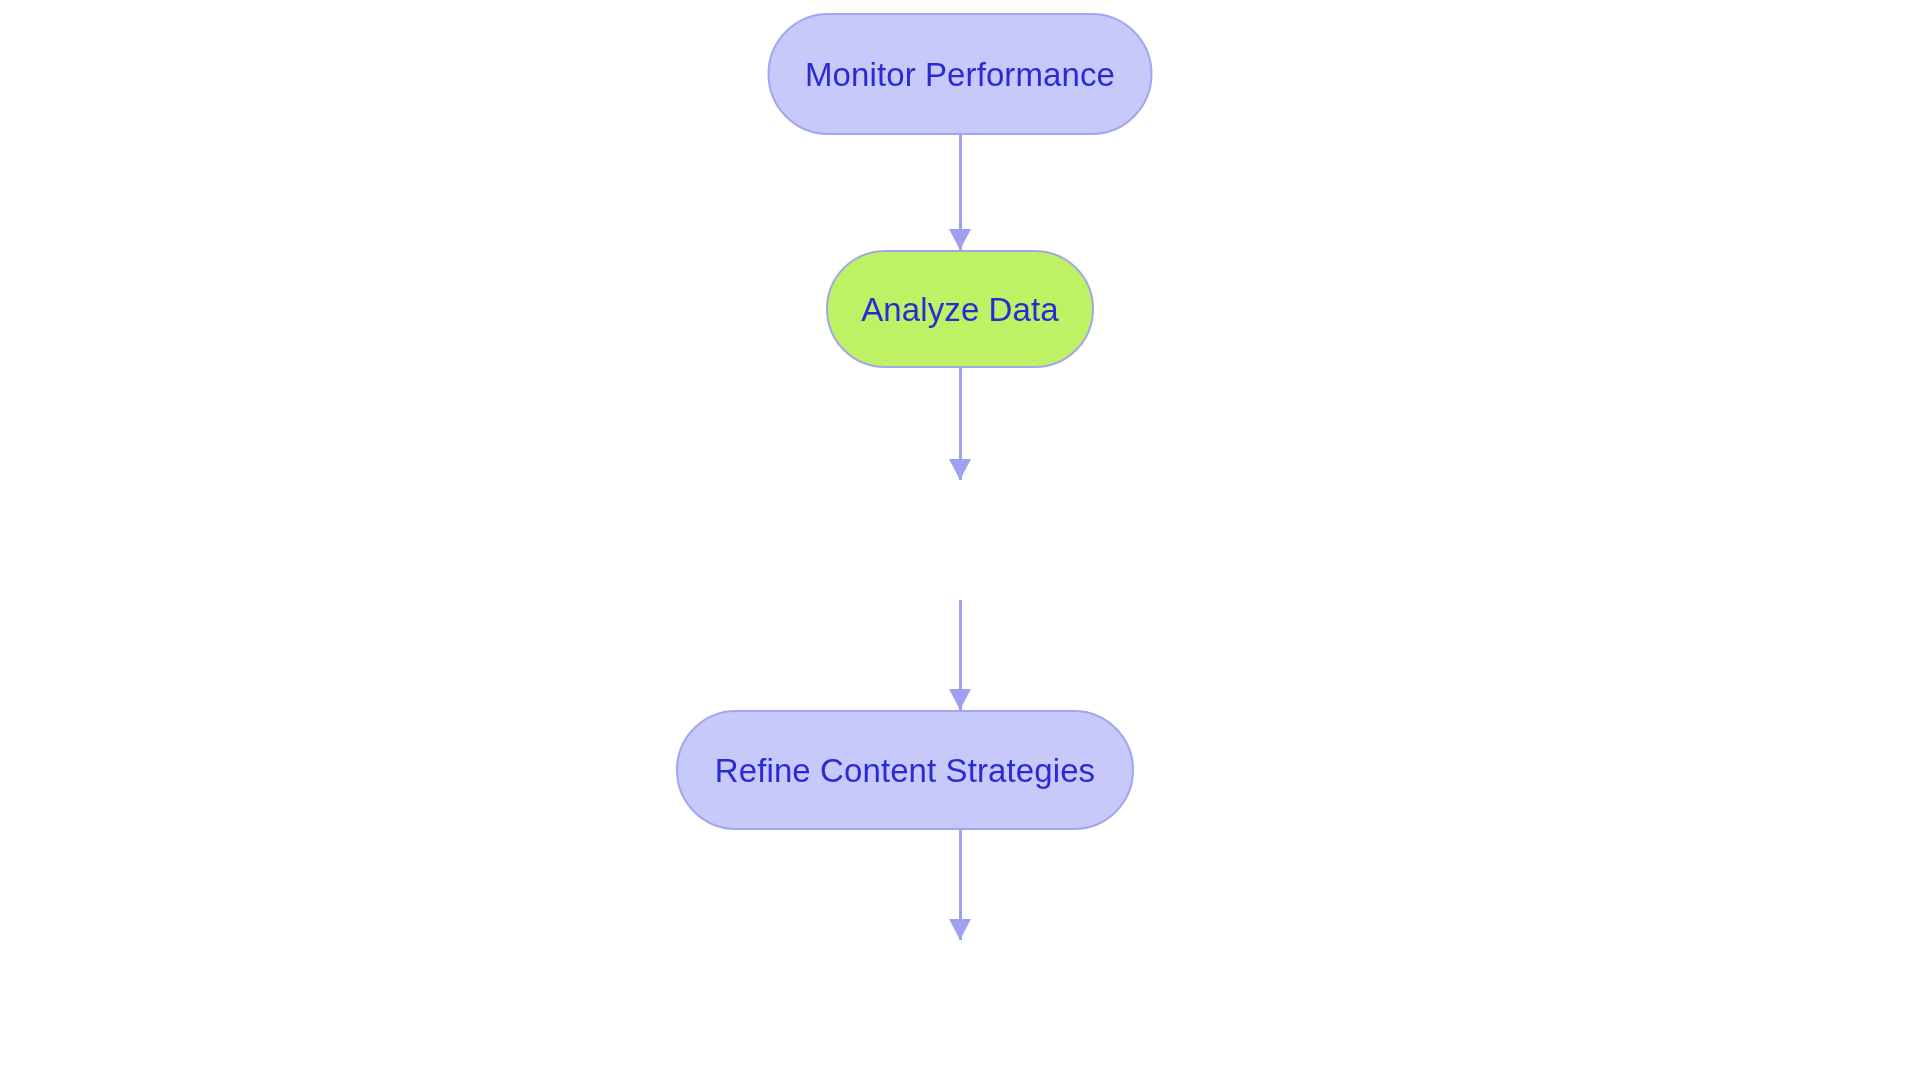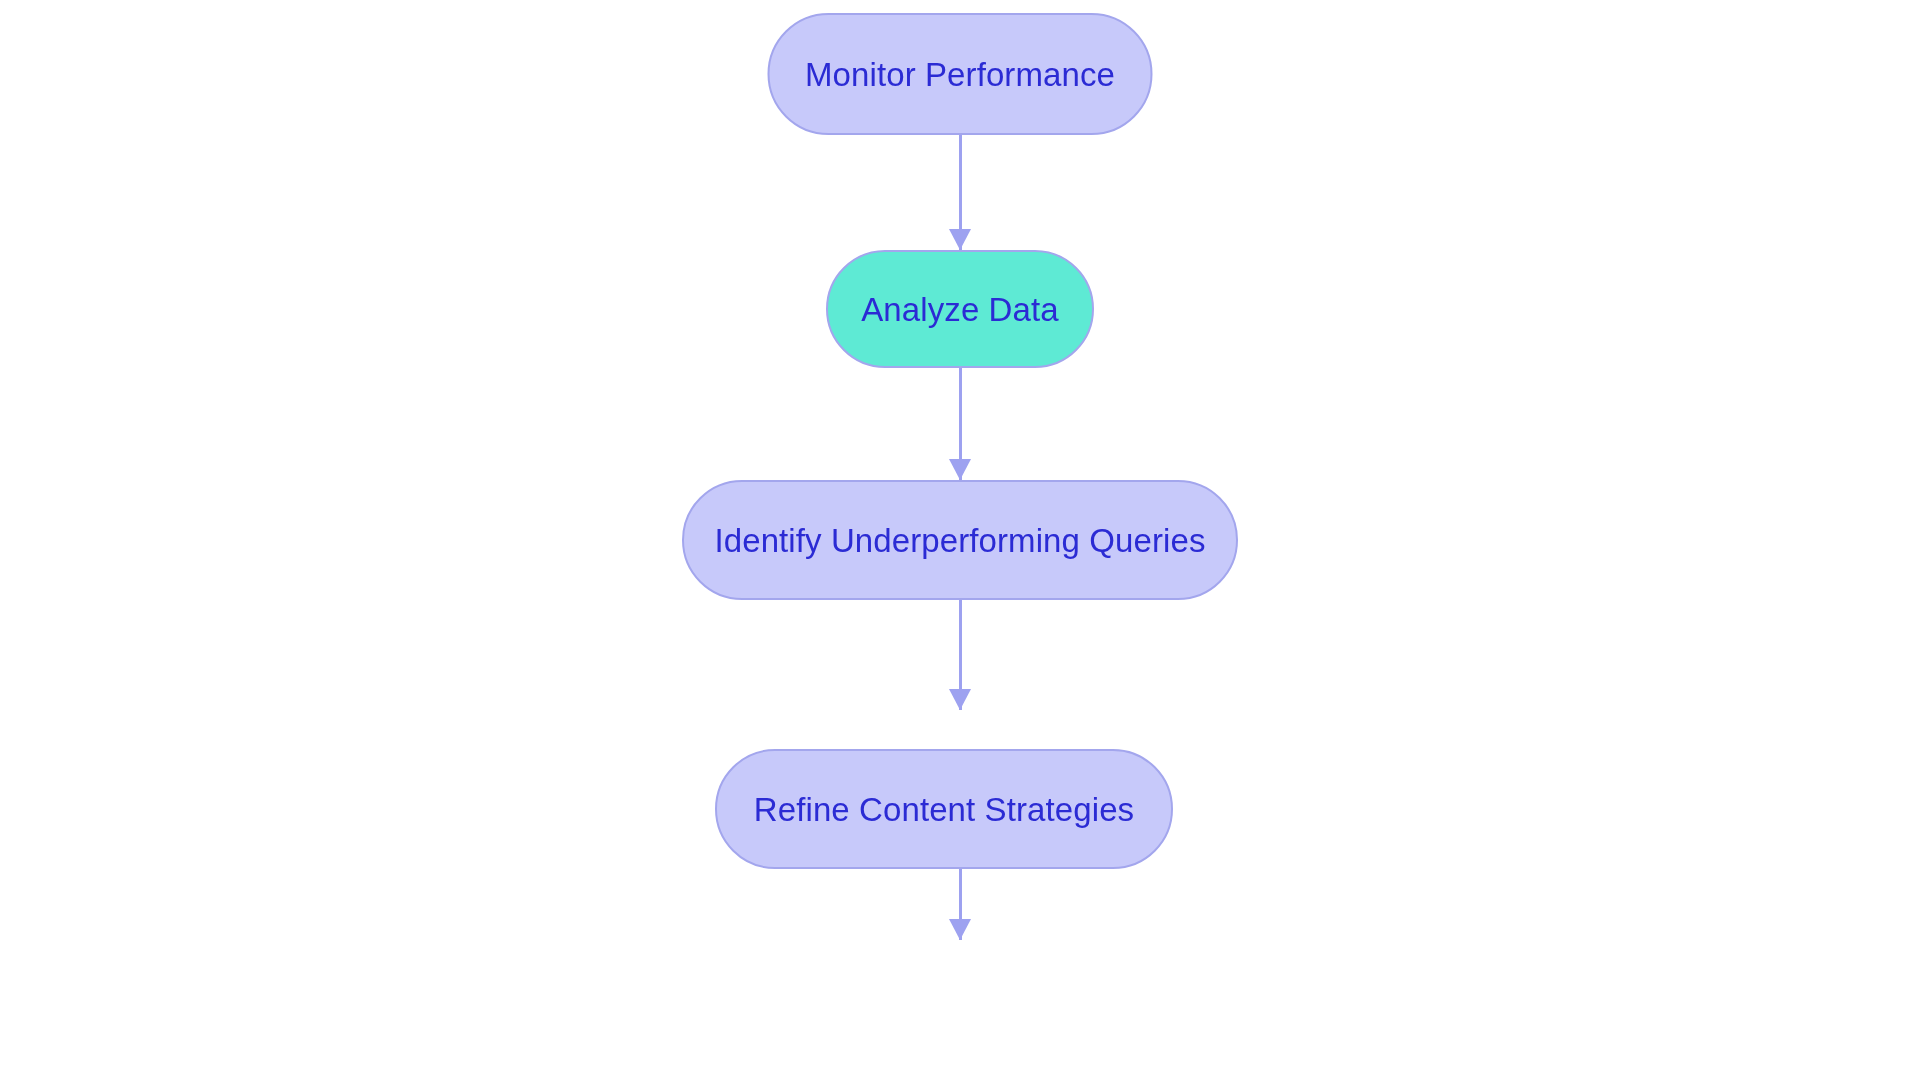--- a/index.html
+++ b/index.html
@@ -87,22 +87,19 @@
       <div class="edge-line" style="height: 110px; background: rgb(157, 161, 240);"></div>
       <div class="edge-arrowhead" style="border-top-color: rgb(157, 161, 240);"></div>
     </div>
     <div class="connector" style="left: 960px; top: 830px; height: 110px;">
       <div class="edge-line" style="height: 110px; background: rgb(157, 161, 240);"></div>
       <div class="edge-arrowhead" style="border-top-color: rgb(157, 161, 240);"></div>
     </div>
     <div class="node" style="left: 960px; top: 13px; width: 385px; height: 122px; background: rgb(199, 201, 250); border-color: rgb(163, 166, 237);">
       <span class="node-label" style="color: rgb(43, 43, 212);">Monitor Performance</span>
     </div>
-    <div class="node" style="left: 960px; top: 250px; width: 268px; height: 118px; background: #5eead4; border-color: rgb(163, 166, 237);">
+    <div class="node" style="left: 960px; top: 250px; width: 268px; height: 118px; background: #bef264; border-color: rgb(163, 166, 237);">
       <span class="node-label" style="color: rgb(43, 43, 212);">Analyze Data</span>
     </div>
-    <div class="node" style="left: 960px; top: 480px; width: 556px; height: 120px; background: rgb(199, 201, 250); border-color: rgb(163, 166, 237);">
-      <span class="node-label" style="color: rgb(43, 43, 212);">Identify Underperforming Queries</span>
-    </div>
-    <div class="node" style="left: 944px; top: 710px; width: 458px; height: 120px; background: rgb(199, 201, 250); border-color: rgb(163, 166, 237); margin-top: 39px;">
+    <div class="node" style="left: 905px; top: 710px; width: 458px; height: 120px; background: rgb(199, 201, 250); border-color: rgb(163, 166, 237);">
       <span class="node-label" style="color: rgb(43, 43, 212);">Refine Content Strategies</span>
     </div>
   </div>
 
 </body></html>

